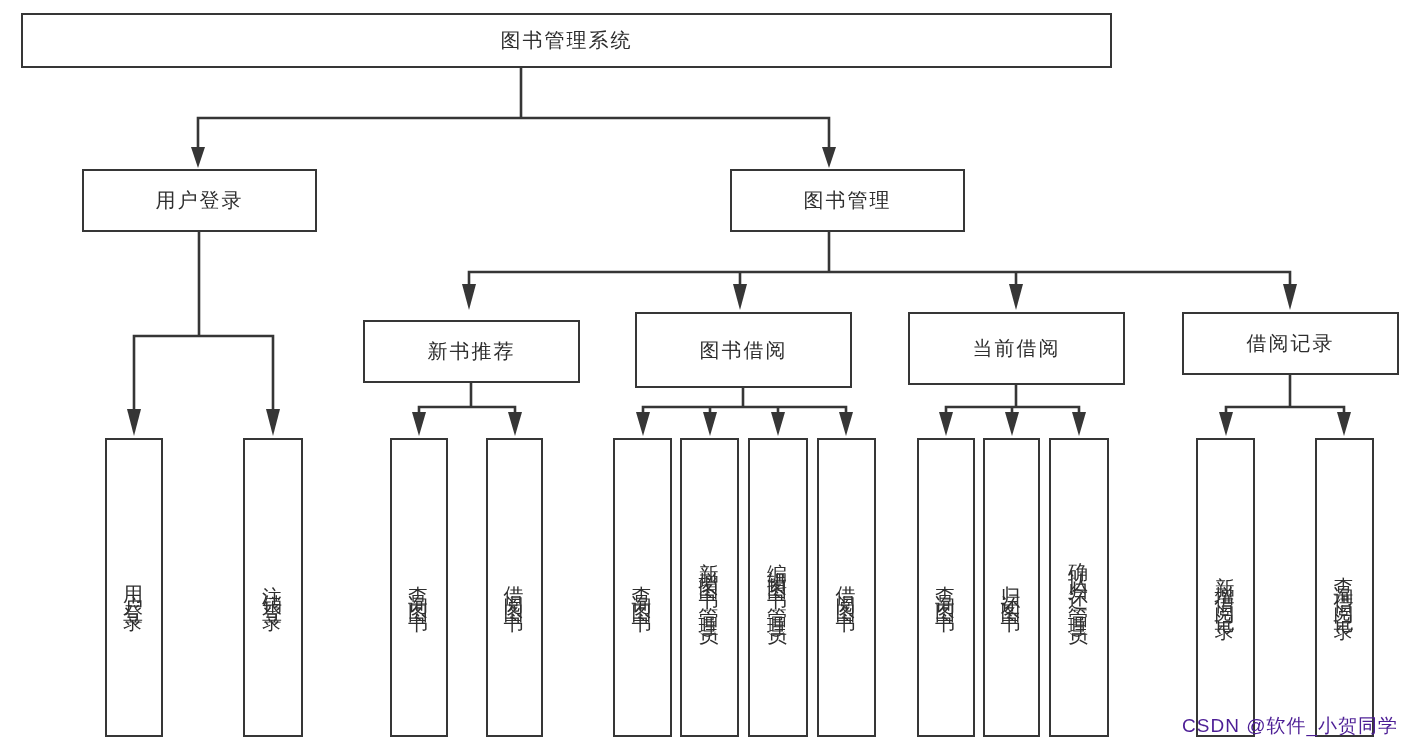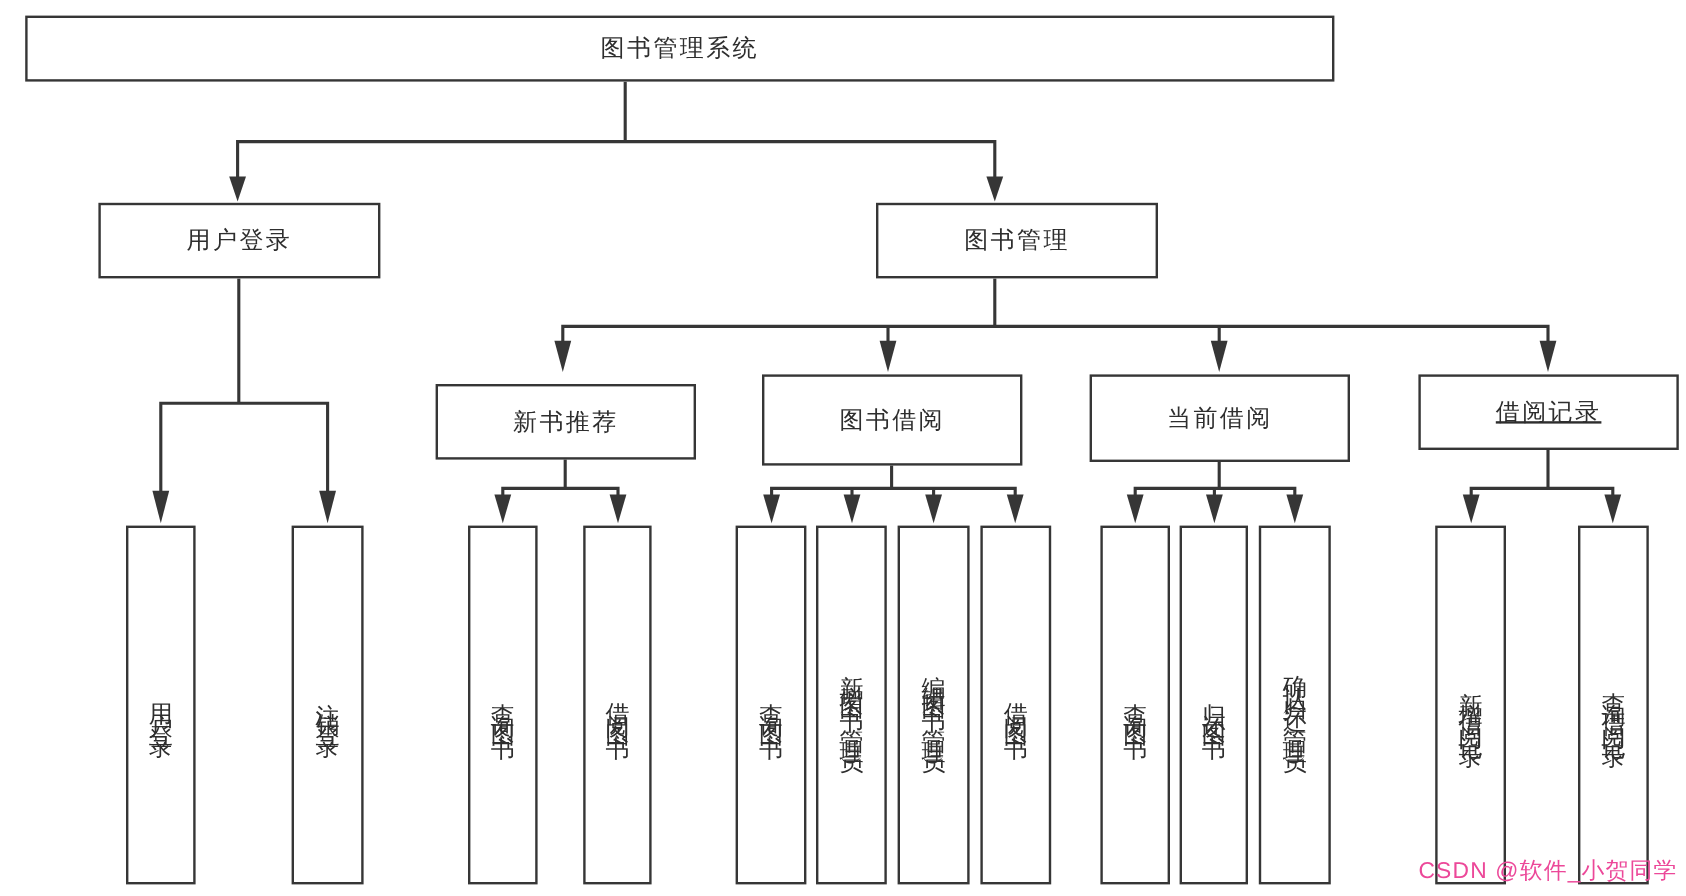--- a/index.html
+++ b/index.html
@@ -26,21 +26,21 @@
   }
   .vlabel {
     writing-mode:vertical-rl;
     text-orientation:mixed;
     letter-spacing:9px;
     white-space:nowrap;
   }
   .watermark {
     position:absolute;
     right:7px; top:713px;
-    color:#ec4899;
+    color:#4c1d95;
     font-size:19px;
     letter-spacing:1px;
     z-index:3;
   }
 </style>
 </head>
 <body>
 
 <div class="canvas">
 
@@ -105,21 +105,21 @@
 
   <div class="box" style="left:363px;top:320px;width:217px;height:63px;">
     <span>新书推荐</span>
   </div>
   <div class="box" style="left:635px;top:312px;width:217px;height:76px;">
     <span>图书借阅</span>
   </div>
   <div class="box" style="left:908px;top:312px;width:217px;height:73px;">
     <span>当前借阅</span>
   </div>
-  <div class="box" style="left:1182px;top:312px;width:217px;height:63px;text-decoration:underline;">
+  <div class="box" style="left:1182px;top:312px;width:217px;height:63px;">
     <span>借阅记录</span>
   </div>
 
   <div class="box" style="left:105px;top:438px;width:58px;height:299px;">
     <span class="vlabel">用户登录</span>
   </div>
   <div class="box" style="left:243px;top:438px;width:60px;height:299px;">
     <span class="vlabel">注销登录</span>
   </div>
 

